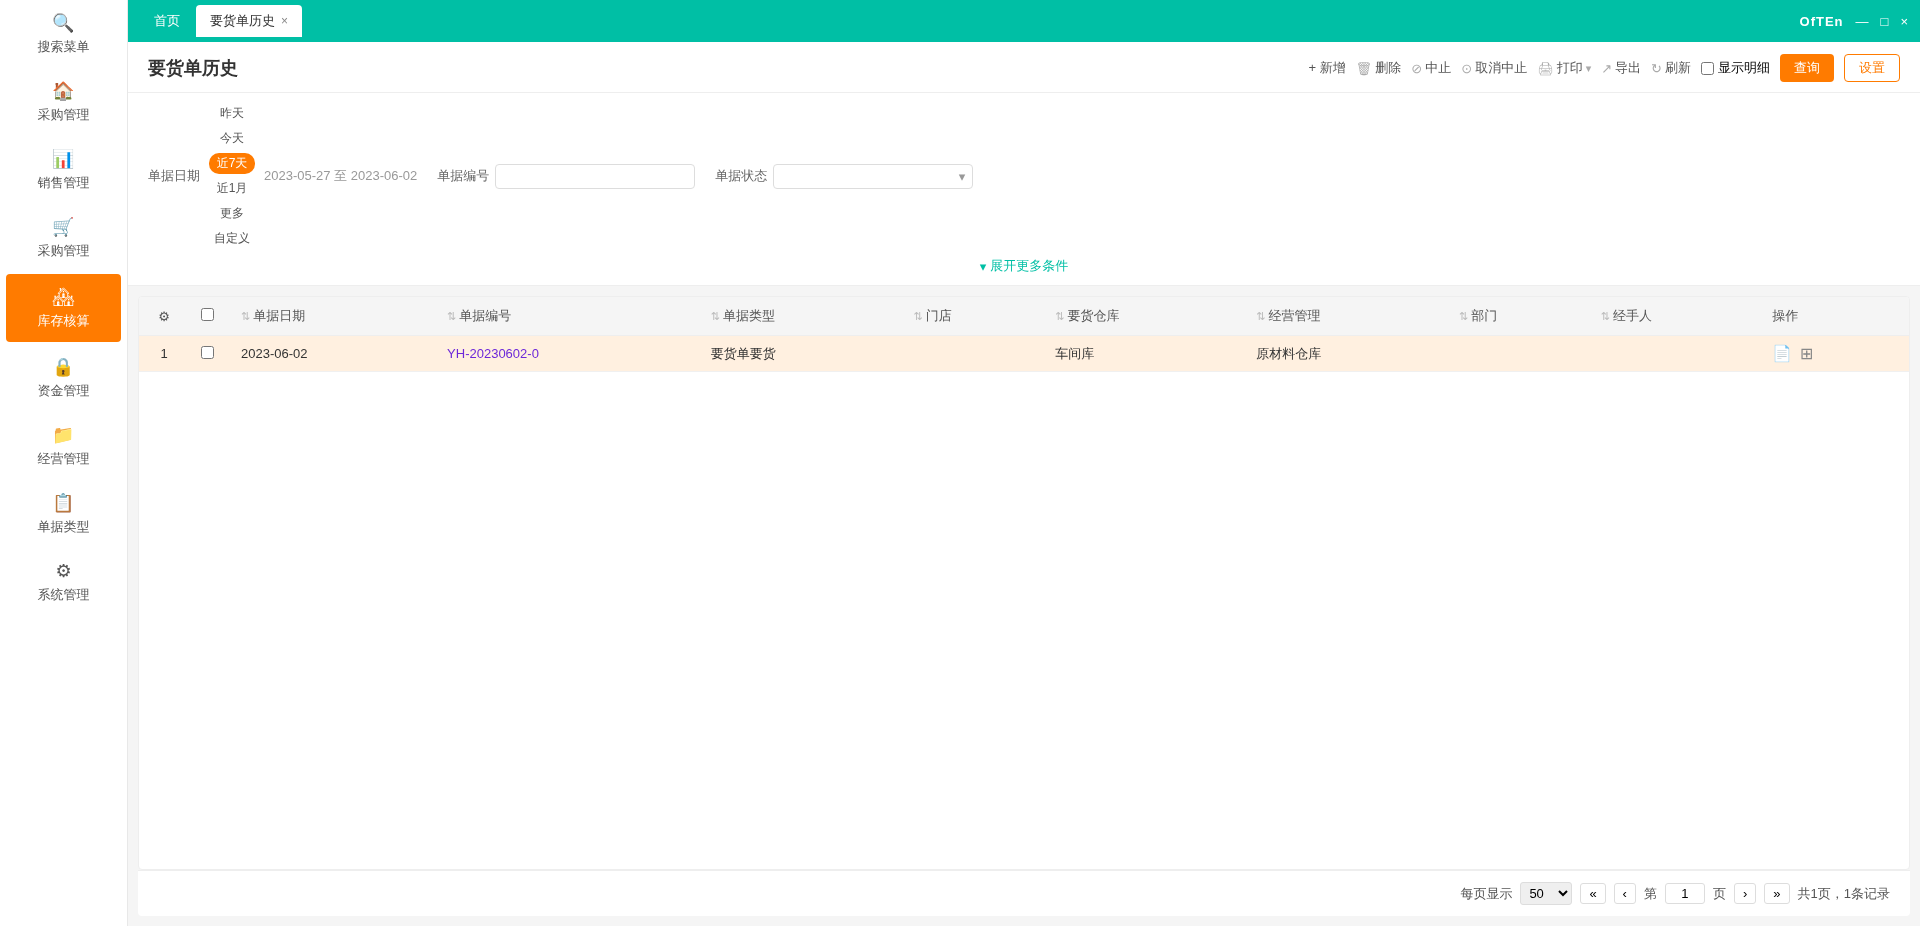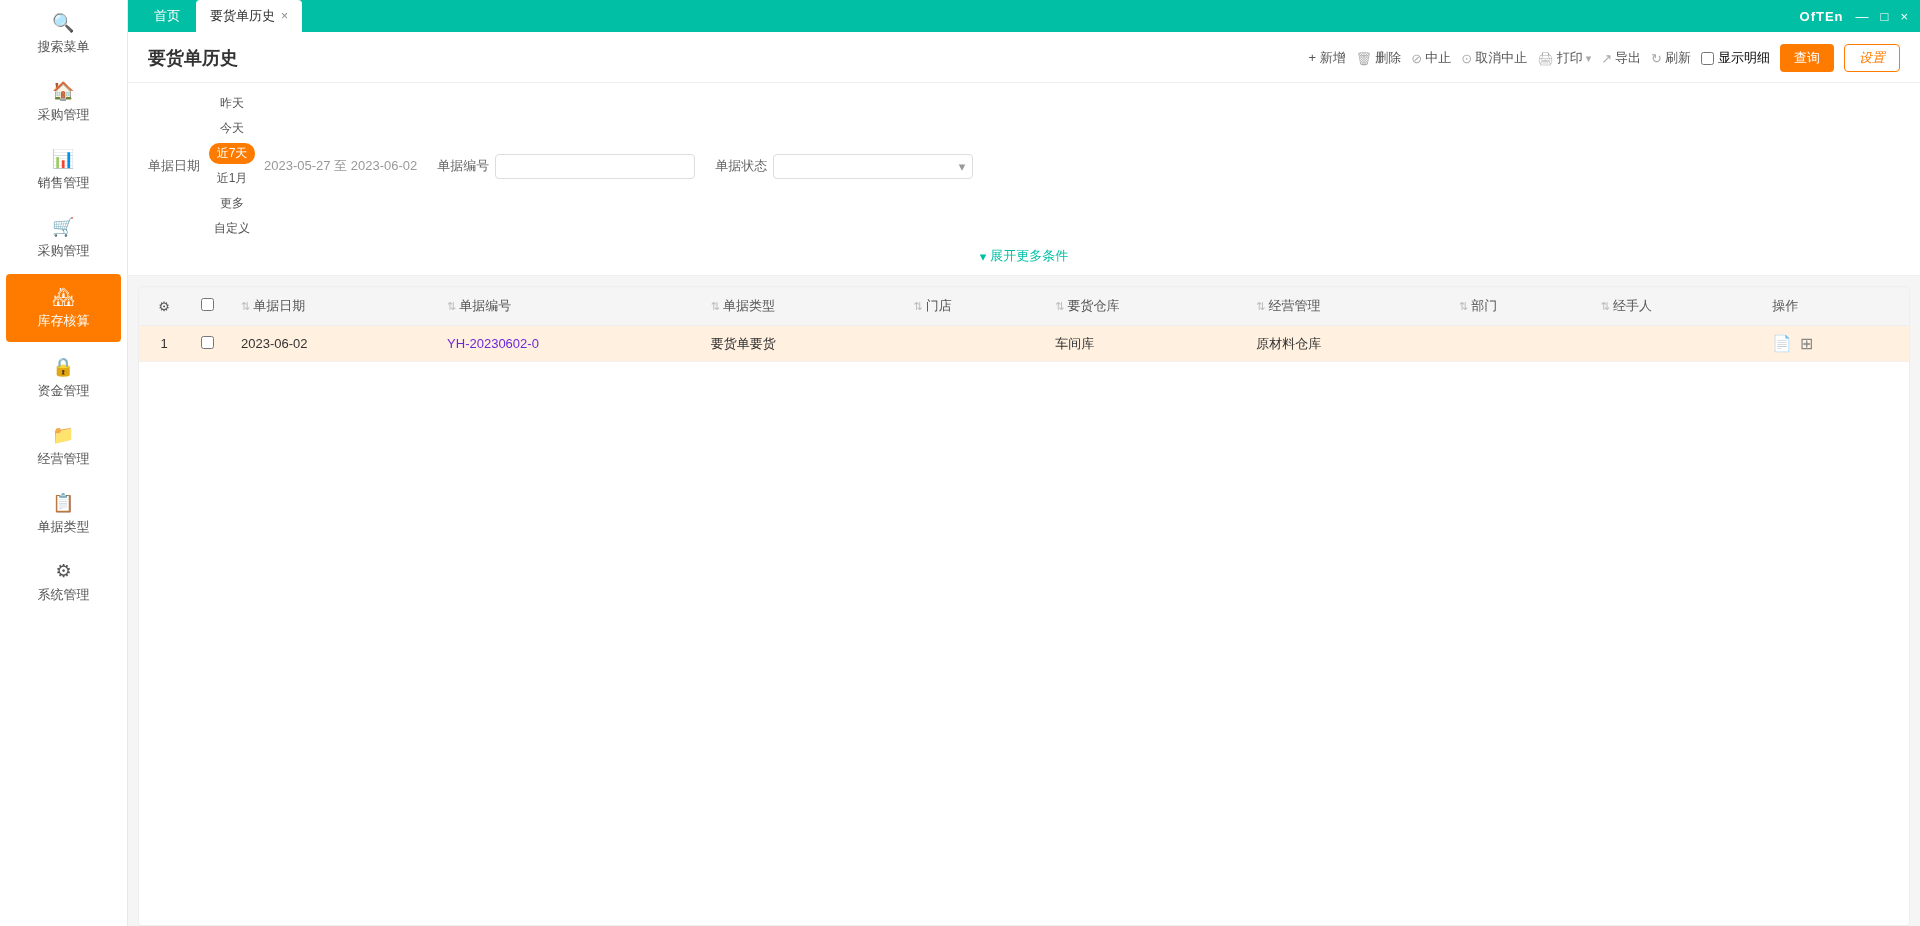--- a/index.html
+++ b/index.html
@@ -28,21 +28,21 @@
     .sidebar-icon { font-size: 18px; }
 
     
     .main-area {
       flex: 1;
       display: flex;
       flex-direction: column;
       overflow: hidden;
     }
     .top-bar {
-      height: 32px;
+      height: 42px;
       background: #00bfa5;
       display: flex;
       align-items: center;
       padding: 0 12px;
       gap: 2px;
     }
     .tab {
       height: 32px;
       padding: 0 14px;
       border-radius: 4px 4px 0 0;
@@ -102,21 +102,20 @@
       font-size: 13px;
     }
     .btn-setting {
       background: #fff;
       color: #ff7b00;
       border: 1px solid #ff7b00;
       border-radius: 4px;
       padding: 4px 14px;
       cursor: pointer;
       font-size: 13px;
-      font-style: italic;
     }
     .toolbar-btn {
       color: #555;
       cursor: pointer;
       display: flex;
       align-items: center;
       gap: 3px;
       font-size: 13px;
     }
 
@@ -534,14 +533,29 @@
                 <span class="action-icon">📄</span>
                 <span class="action-icon">⊞</span>
               </div>
             </td>
           </tr>
         </tbody>
       </table>
     </div>
 
 
+    <div class="pagination-bar">
+      <span>每页显示</span>
+      <select class="pagination-select">
+        <option value="50">50</option>
+        <option value="100">100</option>
+      </select>
+      <button class="page-btn">«</button>
+      <button class="page-btn">‹</button>
+      <span>第</span>
+      <input type="text" class="page-input" value="1" style="">
+      <span>页</span>
+      <button class="page-btn">›</button>
+      <button class="page-btn">»</button>
+      <span>共1页，1条记录</span>
+    </div>
   </div>
 </div>
 
 </body></html>

